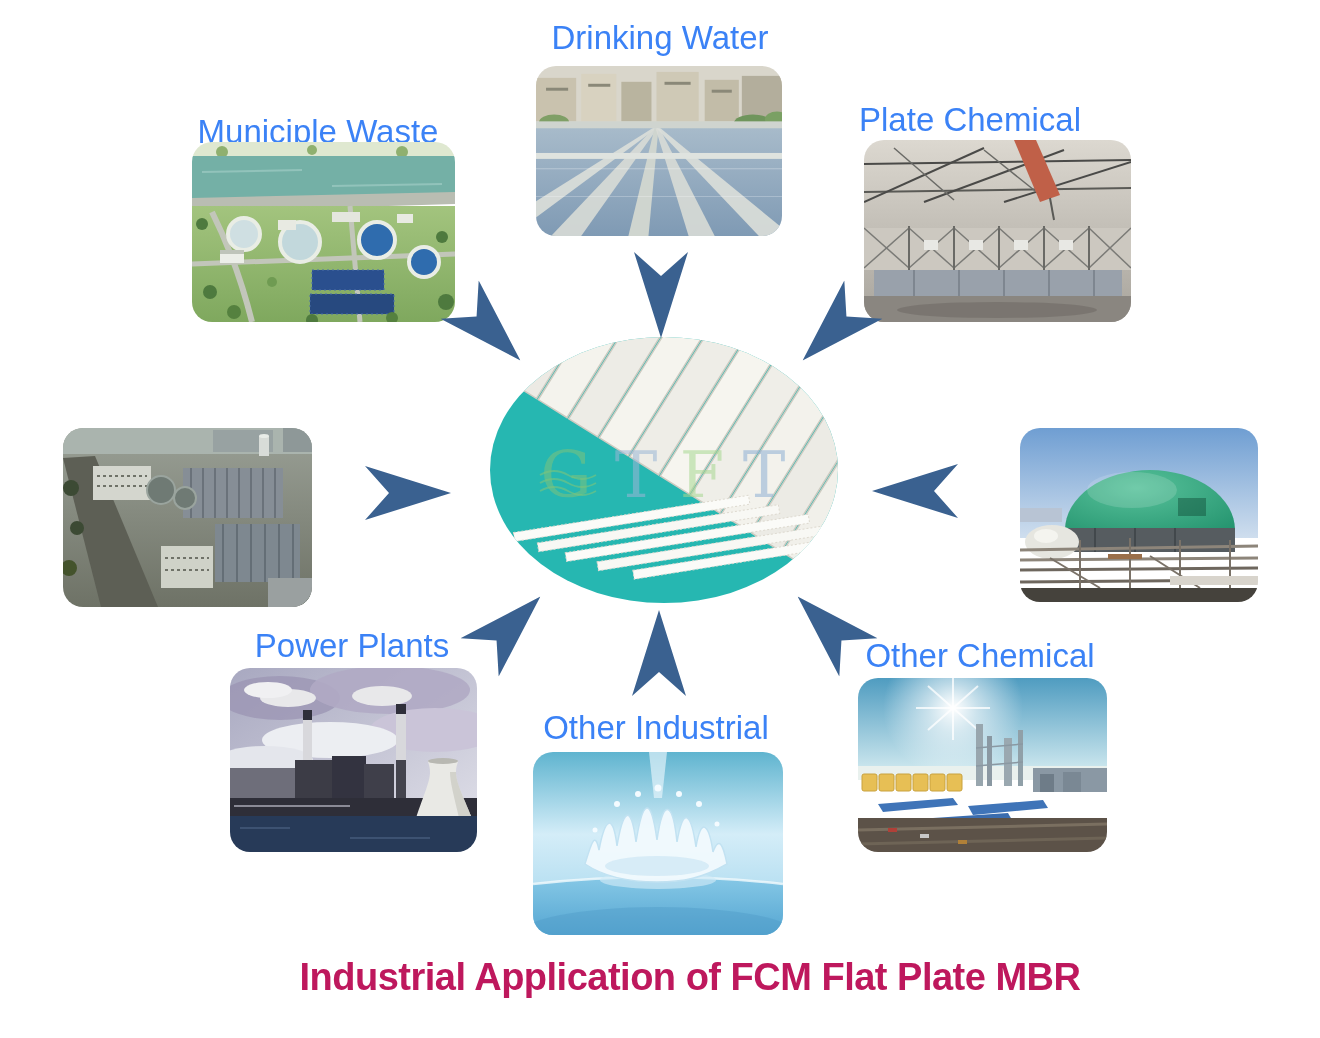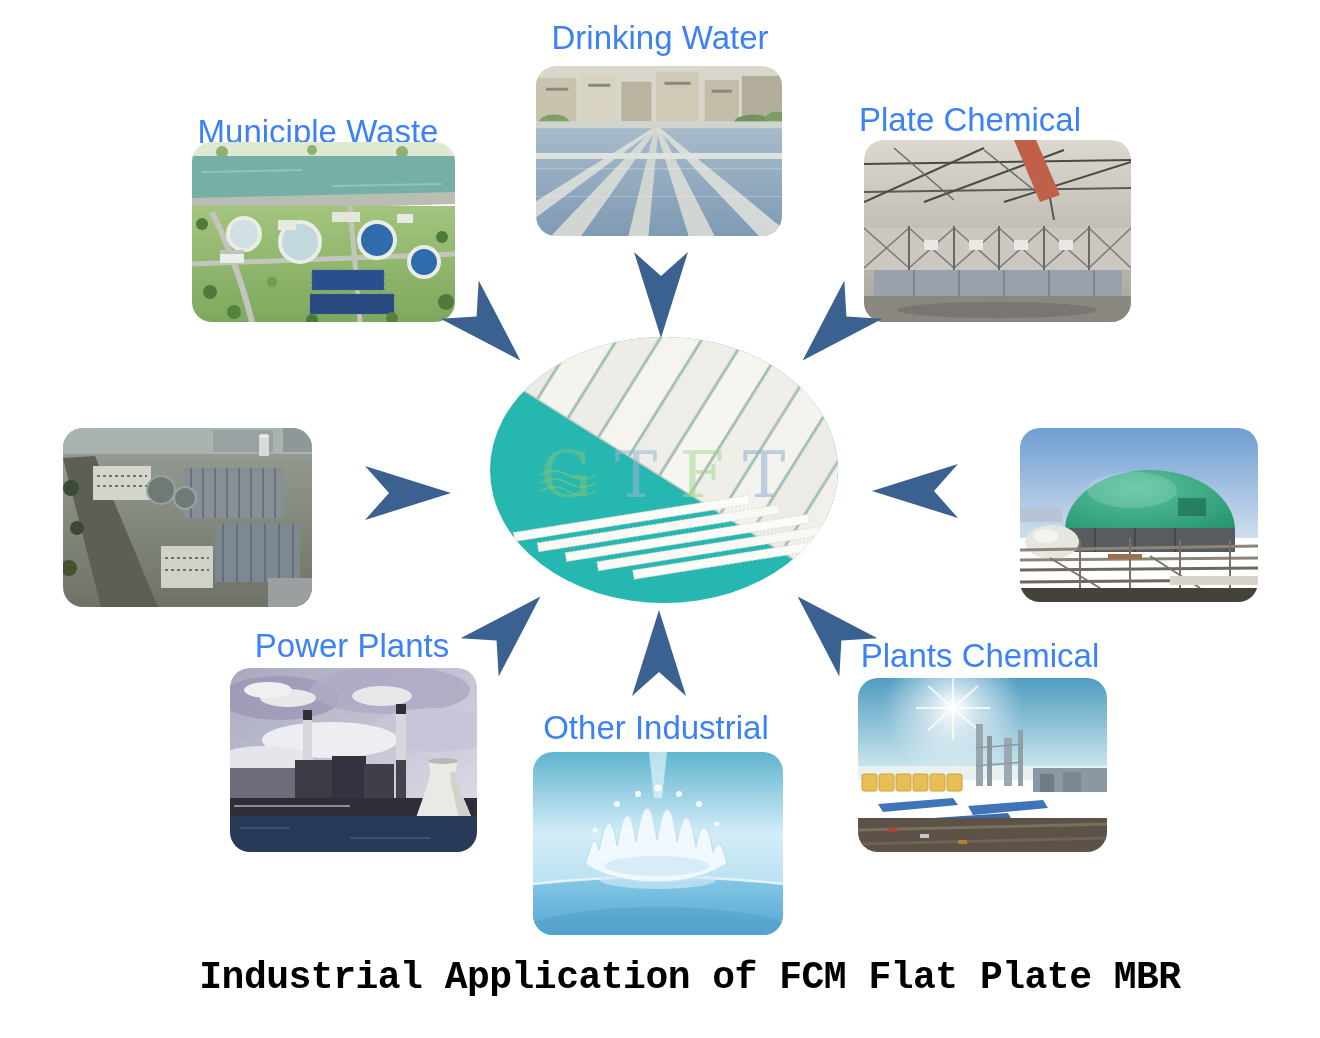--- a/index.html
+++ b/index.html
@@ -5,22 +5,22 @@
   html,body { margin:0; padding:0; background:#ffffff; }
   .canvas {
     position:relative; width:1320px; height:1038px; background:#ffffff;
     font-family:"Liberation Sans", sans-serif; overflow:hidden;
   }
   .app-label {
     position:absolute; font-weight:normal; font-size:33px; line-height:1.1;
     color:#3b82f6; text-align:center; white-space:nowrap;
   }
   .title {
-    position:absolute; font-weight:bold; font-size:38px; color:#000000;
-    text-align:center; letter-spacing:-0.5px;font-family:Liberation Mono, monospace;
+    position:absolute; font-weight:bold; font-size:38px; color:#be185d;
+    text-align:center; letter-spacing:-0.5px;
   }
   .photo {
     position:absolute; border-radius:20px; overflow:hidden;
   }
   .photo svg { display:block; width:100%; height:100%; }
   .arrow { position:absolute; width:66px; height:86px; }
   .arrow svg { display:block; width:100%; height:100%; }
   .arrow polygon { fill:#3a6190; }
   .center-wrap { position:absolute; left:490px; top:337px; width:348px; height:266px; }
   .center-wrap svg { display:block; width:100%; height:100%; }
@@ -29,21 +29,21 @@
 </head>
 <body>
 
 <div class="canvas">
 
   <div class="app-label" style="left:460px;top:20px;width:400px;">Drinking Water</div>
   <div class="app-label" style="left:168px;top:102px;width:300px;margin-top:12px;">Municiple Waste</div>
   <div class="app-label" style="left:820px;top:102px;width:300px;">Plate Chemical</div>
   <div class="app-label" style="left:227px;top:628px;width:250px;">Power Plants</div>
   <div class="app-label" style="left:510px;top:710px;width:292px;">Other Industrial</div>
-  <div class="app-label" style="left:845px;top:638px;width:270px;">Plants Chemical</div>
+  <div class="app-label" style="left:845px;top:638px;width:270px;">Other Chemical</div>
 
   <div class="photo" style="left:536px;top:66px;width:246px;height:170px;">
     <svg viewBox="0 0 245 172" preserveAspectRatio="none">
       <defs>
         <linearGradient id="dw-w" x1="0" y1="0" x2="0" y2="1">
           <stop offset="0" stop-color="#a9bccb"></stop>
             <stop offset="1" stop-color="#7f9ab4"></stop>
         </linearGradient>
       </defs>
       <rect x="0" y="0" width="245" height="60" fill="#d9d6cb"></rect>

